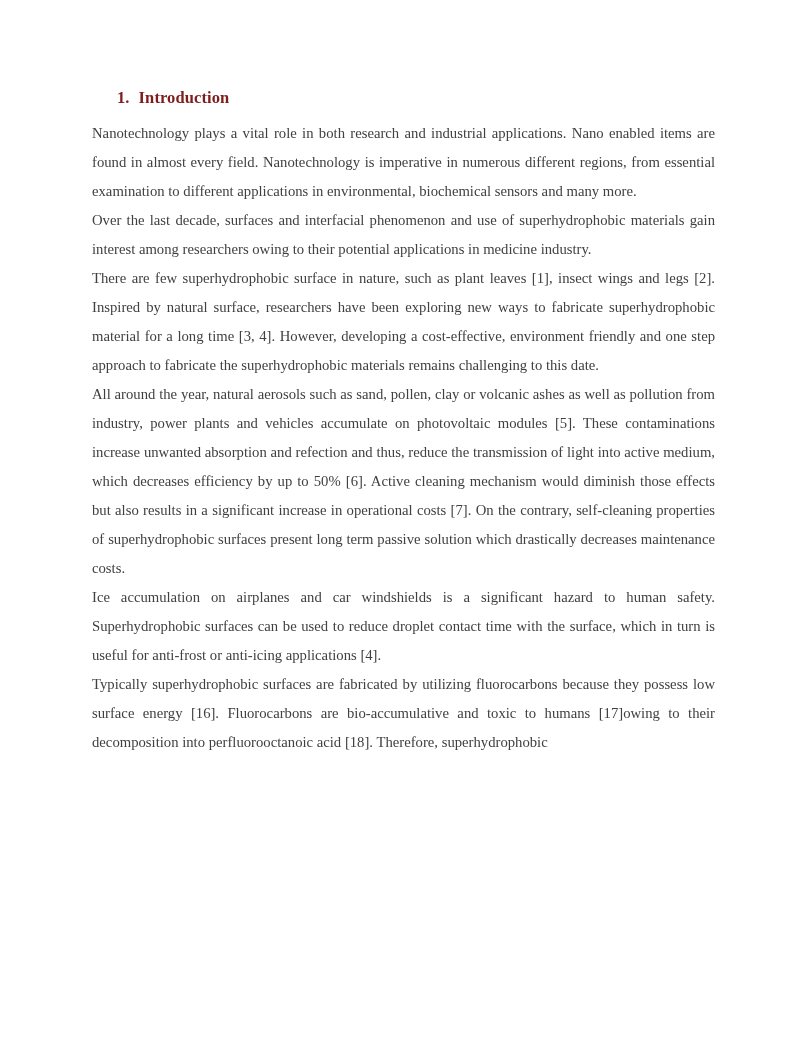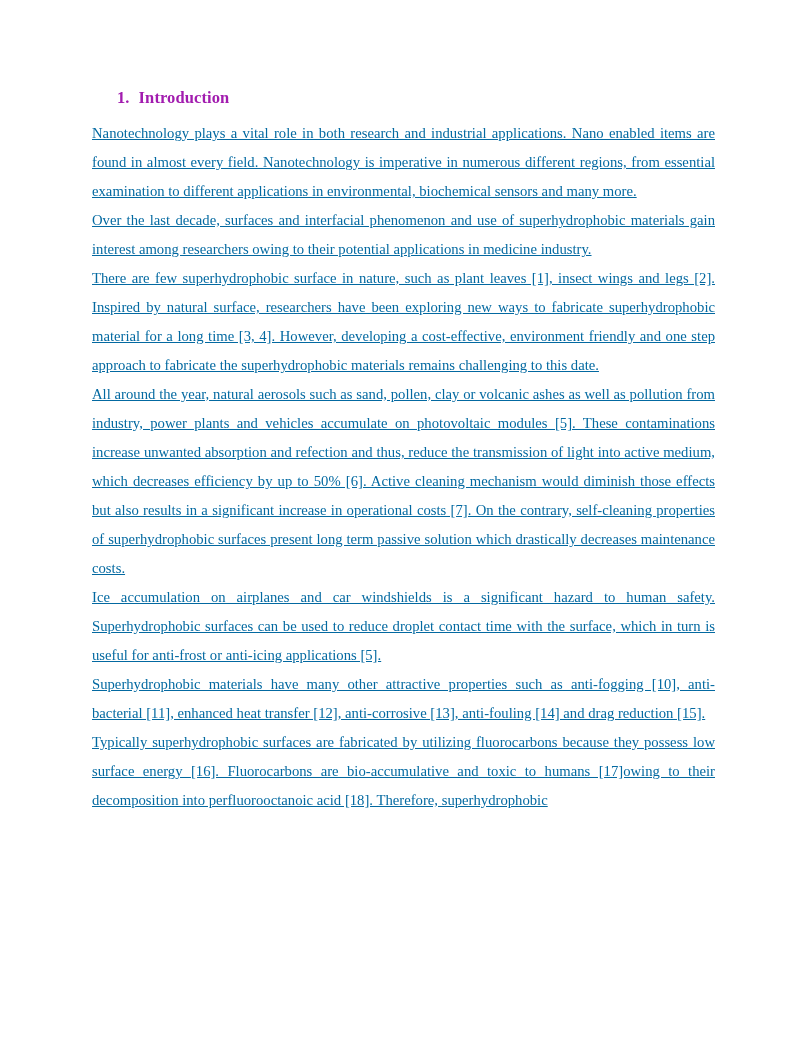--- a/index.html
+++ b/index.html
@@ -21,43 +21,42 @@
     position: absolute;
     left: 92px;
     top: 88px;
     width: 623px;
   }
 
   .section-heading {
     font-family: "Liberation Serif", "DejaVu Serif", serif;
     font-size: 16.5px;
     font-weight: bold;
-    color: #a21caf;
+    color: #7f1d1d;
     margin: 0 0 11px 0;
     padding-left: 25px;
     letter-spacing: 0.1px;
   }
 
   .section-heading .num {
     display: inline-block;
     margin-right: 9px;
   }
 
   p.body-par {
     font-family: "Liberation Serif", "DejaVu Serif", serif;
     font-size: 14.7px;
     line-height: 29px;
-    color: #0369a1;
+    color: #404040;
     text-align: justify;
     text-justify: inter-word;
     margin: 0;
     padding: 0;
     -webkit-hyphens: none;
     hyphens: none;
-    text-decoration: underline;
   }
 
   
   p.body-par:last-child {
     margin-bottom: 8px;
   }
 </style>
 </head>
 <body>
 
@@ -65,18 +64,17 @@
   <div class="content">
 
     <h2 class="section-heading">
       <span class="num">1.</span><span>Introduction</span>
     </h2>
 
     <p class="body-par">Nanotechnology plays a vital role in both research and industrial applications. Nano enabled items are found in almost every field. Nanotechnology is imperative in numerous different regions, from essential examination to different applications in environmental, biochemical sensors and many more.</p>
     <p class="body-par">Over the last decade, surfaces and interfacial phenomenon and use of superhydrophobic materials gain interest among researchers owing to their potential applications in medicine industry.</p>
     <p class="body-par">There are few superhydrophobic surface in nature, such as plant leaves [1], insect wings and legs [2]. Inspired by natural surface, researchers have been exploring new ways to fabricate superhydrophobic material for a long time [3, 4]. However, developing a cost-effective, environment friendly and one step approach to fabricate the superhydrophobic materials remains challenging to this date.</p>
     <p class="body-par">All around the year, natural aerosols such as sand, pollen, clay or volcanic ashes as well as pollution from industry, power plants and vehicles accumulate on photovoltaic modules [5]. These contaminations increase unwanted absorption and refection and thus, reduce the transmission of light into active medium, which decreases efficiency by up to 50% [6]. Active cleaning mechanism would diminish those effects but also results in a significant increase in operational costs [7]. On the contrary, self-cleaning properties of superhydrophobic surfaces present long term passive solution which drastically decreases maintenance costs.</p>
-    <p class="body-par">Ice accumulation on airplanes and car windshields is a significant hazard to human safety. Superhydrophobic surfaces can be used to reduce droplet contact time with the surface, which in turn is useful for anti-frost or anti-icing applications [5].</p>
-    <p class="body-par">Superhydrophobic materials have many other attractive properties such as anti-fogging [10], anti-bacterial [11], enhanced heat transfer [12], anti-corrosive [13], anti-fouling [14] and drag reduction [15].</p>
+    <p class="body-par">Ice accumulation on airplanes and car windshields is a significant hazard to human safety. Superhydrophobic surfaces can be used to reduce droplet contact time with the surface, which in turn is useful for anti-frost or anti-icing applications [4].</p>
     <p class="body-par">Typically superhydrophobic surfaces are fabricated by utilizing fluorocarbons because they possess low surface energy [16]. Fluorocarbons are bio-accumulative and toxic to humans [17]owing to their decomposition into perfluorooctanoic acid [18]. Therefore, superhydrophobic</p>
 
   </div>
 </div>
 
 </body></html>

